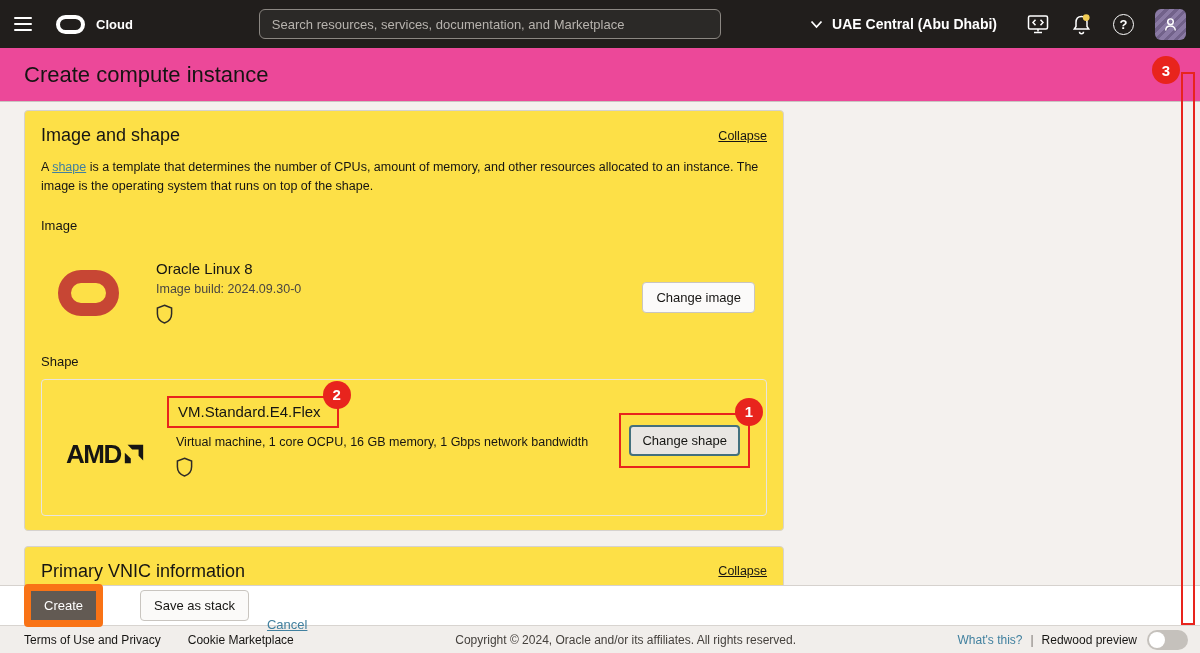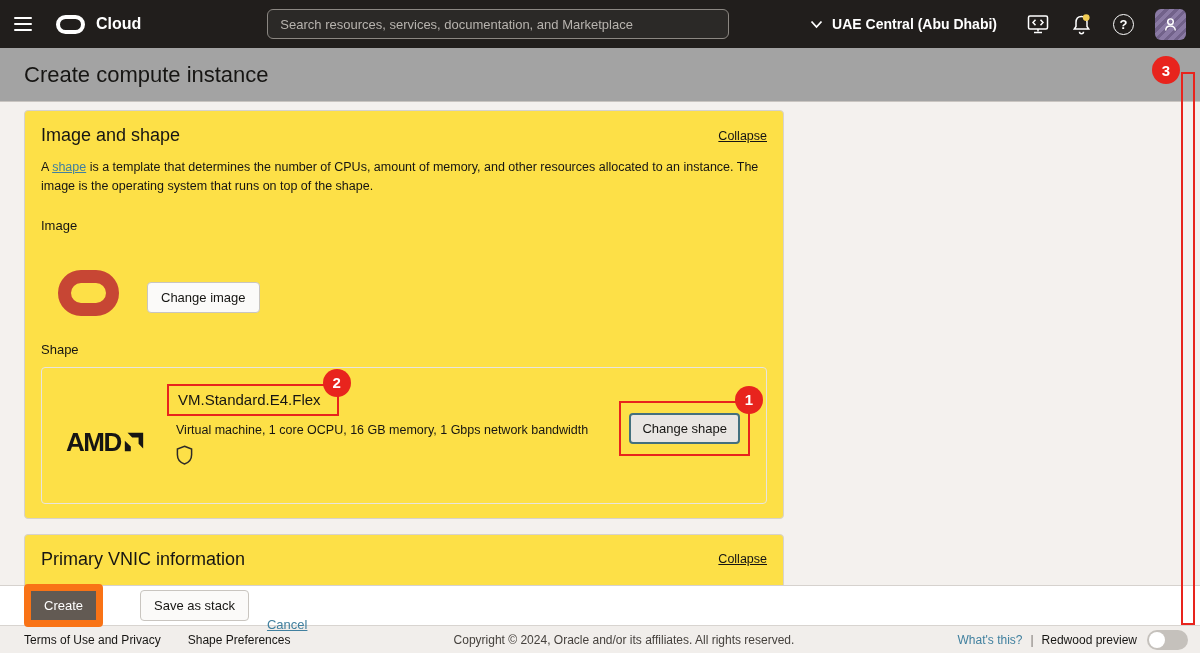--- a/index.html
+++ b/index.html
@@ -5,36 +5,36 @@
   * { margin:0; padding:0; box-sizing:border-box; }
   html,body { width:1200px; height:653px; overflow:hidden; }
   body { font-family:"Liberation Sans", sans-serif; background:#fff; position:relative; color:#161513; }
 
   
   .topbar { height:48px; background:#211e1c; display:flex; align-items:center; padding:0 14px; }
   .hamburger { width:18px; display:flex; flex-direction:column; gap:4px; cursor:pointer; }
   .hamburger span { display:block; height:2px; background:#fff; border-radius:1px; }
   .brand { display:flex; align-items:center; margin-left:24px; cursor:pointer; }
   .brand-ring { width:29px; height:19px; border:4px solid #fff; border-radius:10px; }
-  .brand-name { color:#fff; font-size:16px; font-weight:700; margin-left:11px; }
+  .brand-name { color:#fff; font-size:13px; font-weight:700; margin-left:11px; }
   .search-input { margin-left:126px; width:462px; height:30px; background:#2b2927; border:1px solid #8b8782;
     border-radius:6px; color:#cfccc8; font-size:13px; padding:0 12px; font-family:"Liberation Sans",sans-serif; outline:none; }
   .search-input::placeholder { color:#b7b3ae; }
   .tb-right { margin-left:auto; display:flex; align-items:center; gap:21px; }
   .region { display:flex; align-items:center; gap:9px; cursor:pointer; margin-right:8px; }
   .region-label { color:#fff; font-size:14px; font-weight:700; }
   .tb-icon { display:flex; align-items:center; justify-content:center; cursor:pointer; }
   .help-circle { width:21px; height:21px; border:1.6px solid #fff; border-radius:50%; color:#fff; font-size:13px;
     font-weight:700; display:flex; align-items:center; justify-content:center; }
   .avatar { width:31px; height:31px; border-radius:6px; background:#8a7aa4;
     background-image:repeating-linear-gradient(135deg, rgba(40,25,60,.25) 0 3px, rgba(0,0,0,0) 3px 7px);
     display:flex; align-items:center; justify-content:center; cursor:pointer; }
 
   
-  .titlebar { height:54px; background:#a3a3a3; display:flex; align-items:center; padding-left:24px; border-bottom:1px solid #c9c5c1; }
+  .titlebar { height:54px; background:#ec4899; display:flex; align-items:center; padding-left:24px; border-bottom:1px solid #c9c5c1; }
   .page-title { font-size:22px; font-weight:400; color:#161513; }
 
   
   .content { height:483px; background:#f4f1ee; padding:8px 0 0 24px; overflow:hidden; }
   .card { width:760px; background:#fde047; border:1px solid #d6d2ce; border-radius:4px; padding:14px 16px; }
   .card-head { display:flex; justify-content:space-between; align-items:center; }
   .card-title { font-size:18px; font-weight:400; color:#161513; }
   .collapse-link { font-size:12.5px; color:#161513; text-decoration:underline; cursor:pointer; }
   .desc { font-size:12.5px; line-height:1.55; margin-top:12px; max-width:724px; }
   .inline-link { color:#41809f; text-decoration:underline; cursor:pointer; }
@@ -144,20 +144,29 @@
     <div class="card-head">
       <h2 class="card-title">Image and shape</h2>
       <a class="collapse-link">Collapse</a>
     </div>
     <p class="desc"><span>A </span><a class="inline-link">shape</a><span> is a template that determines the number of CPUs, amount of memory, and other resources allocated to an instance. The image is the operating system that runs on top of the shape.</span></p>
 
     <div class="section-label">Image</div>
 
     <div class="image-row">
       <div class="oracle-ring"></div>
+      <div class="item-info">
+        <div class="item-name">Oracle Linux 8</div>
+        <div class="item-sub">Image build: 2024.09.30-0</div>
+        <div class="shield">
+          <svg width="17" height="20" viewBox="0 0 17 20" fill="none" stroke="#2e2b28" stroke-width="1.5">
+            <path d="M8.5 1.3 L15.6 4.1 V9.8 C15.6 14.6 12.7 17.6 8.5 19 C4.3 17.6 1.4 14.6 1.4 9.8 V4.1 Z"></path>
+          </svg>
+        </div>
+      </div>
       <button class="btn">Change image</button>
     </div>
 
     <div class="section-label">Shape</div>
 
     <div class="shape-box">
       <div class="amd-logo">
         <span class="amd-text">AMD</span>
         <svg width="22" height="22" viewBox="0 0 24 24" fill="#161513">
           <path d="M5 2 H22 V19 L17 14 V7 H10 Z"></path>
@@ -193,21 +202,21 @@
 
 <div class="actionbar">
   <button class="btn-primary">Create</button>
   <button class="btn">Save as stack</button>
   <a class="cancel-link">Cancel</a>
 </div>
 
 <div class="footer">
   <div class="footer-left">
     <a class="footer-link">Terms of Use and Privacy</a>
-    <a class="footer-link">Shape Preferences</a>
+    <a class="footer-link">Cookie Marketplace</a>
   </div>
   <div class="footer-center">Copyright © 2024, Oracle and/or its affiliates. All rights reserved.</div>
   <div class="footer-right">
     <a class="whats-this">What's this?</a>
     <span class="sep">|</span>
     <span>Redwood preview</span>
     <div class="toggle">
       <div class="toggle-knob"></div>
     </div>
   </div>

